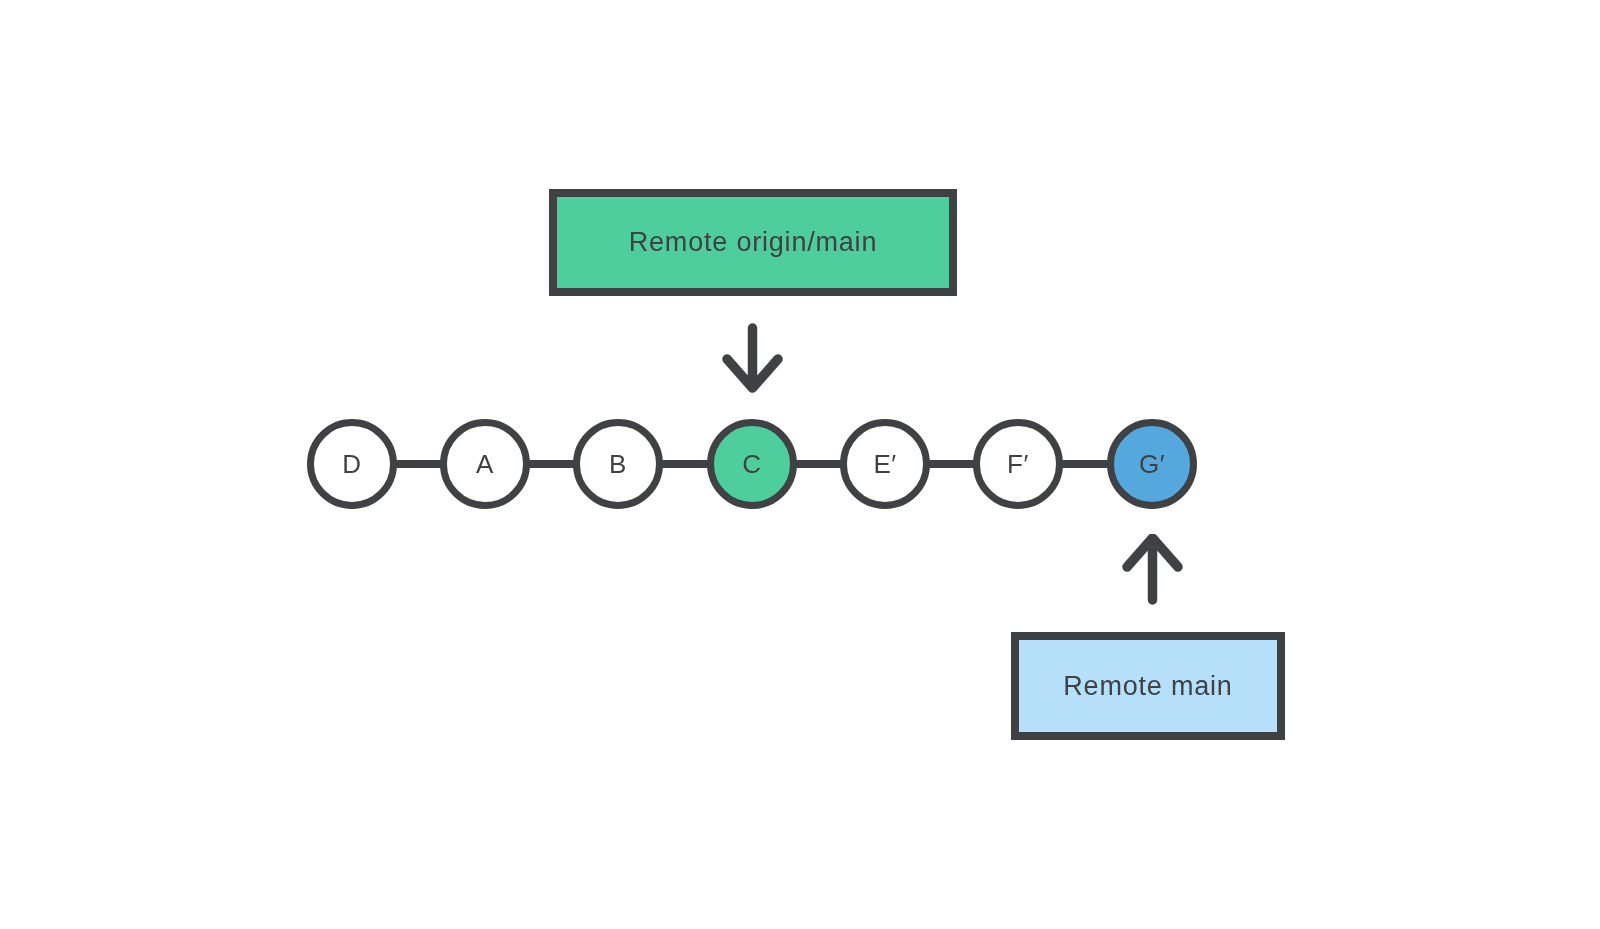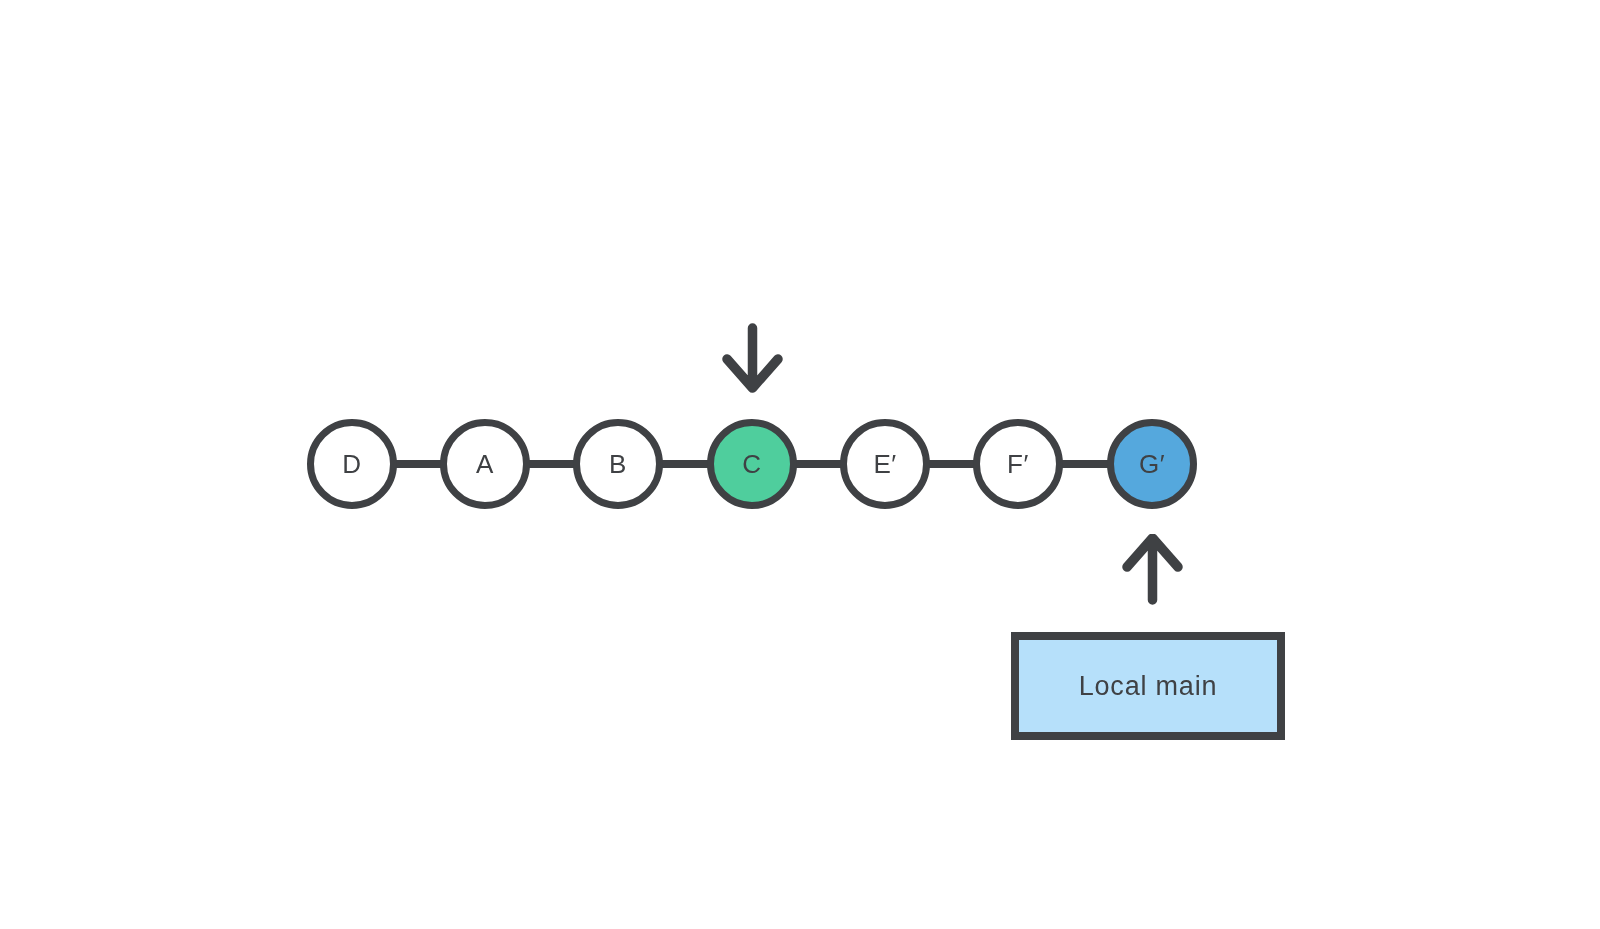--- a/index.html
+++ b/index.html
@@ -69,20 +69,23 @@
   .node-3 { left: 707px; }
   .node-4 { left: 840px; }
   .node-5 { left: 973px; }
   .node-6 { left: 1107px; }
 </style>
 </head>
 <body>
 
 <div class="canvas">
 
+  <div class="label-box remote-box">
+    <span>Remote origin/main</span>
+  </div>
 
   <svg class="arrow arrow-down" viewBox="0 0 67 72" aria-hidden="true">
     <path d="M33.5 6 L33.5 62 M8 37 L33.5 66 L59 37" fill="none" stroke="currentColor" stroke-width="9.5" stroke-linecap="round" stroke-linejoin="round"></path>
   </svg>
 
   <div>
     <div class="connector-line"></div>
 
     <div class="commit-node node-0 fill-white">
       <span>D</span>
@@ -105,16 +108,16 @@
     <div class="commit-node node-6 fill-blue">
       <span>G′</span>
     </div>
   </div>
 
   <svg class="arrow arrow-up" viewBox="0 0 67 72" aria-hidden="true">
     <path d="M33.5 66 L33.5 10 M8 33 L33.5 4 L59 33" fill="none" stroke="currentColor" stroke-width="9.5" stroke-linecap="round" stroke-linejoin="round"></path>
   </svg>
 
   <div class="label-box local-box">
-    <span>Local main</span>
+    <span>Remote main</span>
   </div>
 
 </div>
 
 </body></html>

